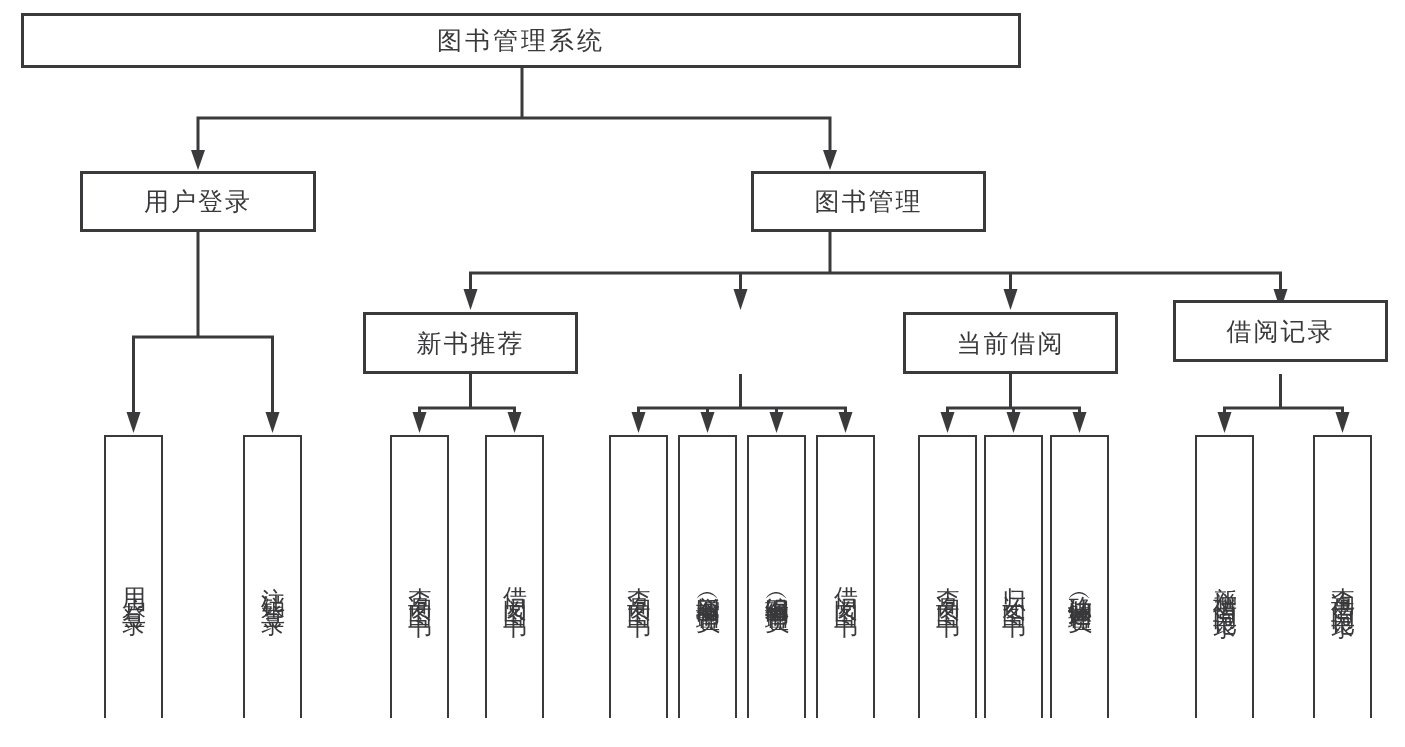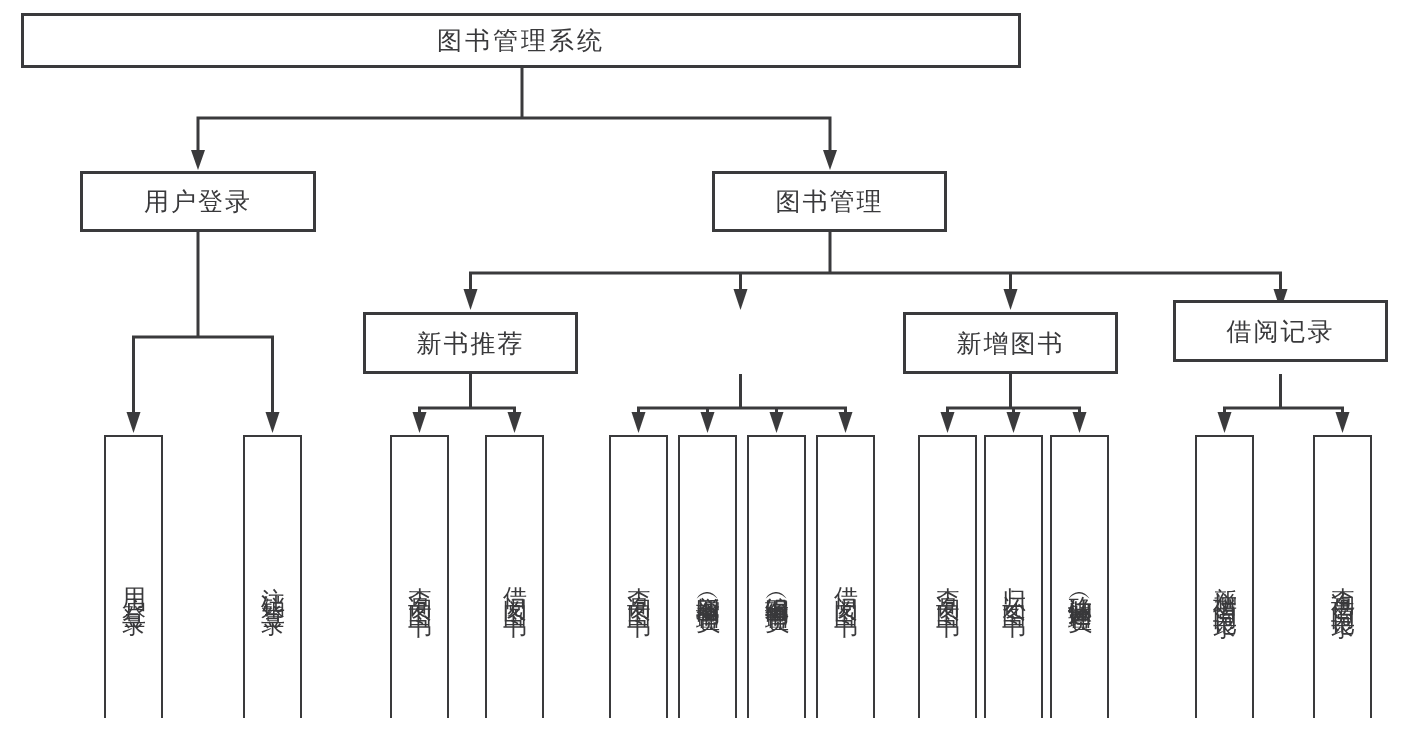--- a/index.html
+++ b/index.html
@@ -108,24 +108,24 @@
       <polygon points="1006.5,412 1020.5,412 1013.5,433"></polygon>
       <polygon points="1072.5,412 1086.5,412 1079.5,433"></polygon>
       <polygon points="1217.5,412 1231.5,412 1224.5,433"></polygon>
       <polygon points="1335.5,412 1349.5,412 1342.5,433"></polygon>
     </g>
   </svg>
 
   <div class="node node-root" style="left:21px; top:13px; width:1000px; height:55px;">图书管理系统</div>
 
   <div class="node node-branch" style="left:80px; top:171px; width:236px; height:61px;">用户登录</div>
-  <div class="node node-branch" style="left:712px; top:171px; width:235px; height:61px;">图书管理</div>
+  <div class="node node-branch" style="left:751px; top:171px; width:235px; height:61px;">图书管理</div>
 
   <div class="node node-branch" style="left:363px; top:312px; width:215px; height:62px;font-family:Liberation Serif, serif;">新书推荐</div>
-  <div class="node node-branch" style="left:903px; top:312px; width:215px; height:62px;">新增图书</div>
+  <div class="node node-branch" style="left:903px; top:312px; width:215px; height:62px;">当前借阅</div>
   <div class="node node-branch" style="left:1173px; top:300px; width:215px; height:62px;">借阅记录</div>
 
   <div class="node node-leaf" style="left:104px; top:435px; width:59px; height:302px;">
     <span class="vtext ls4">用户登录</span>
   </div>
   <div class="node node-leaf" style="left:243px; top:435px; width:59px; height:302px;">
     <span class="vtext ls4">注销登录</span>
   </div>
 
   <div class="node node-leaf" style="left:390px; top:435px; width:59px; height:302px;">

